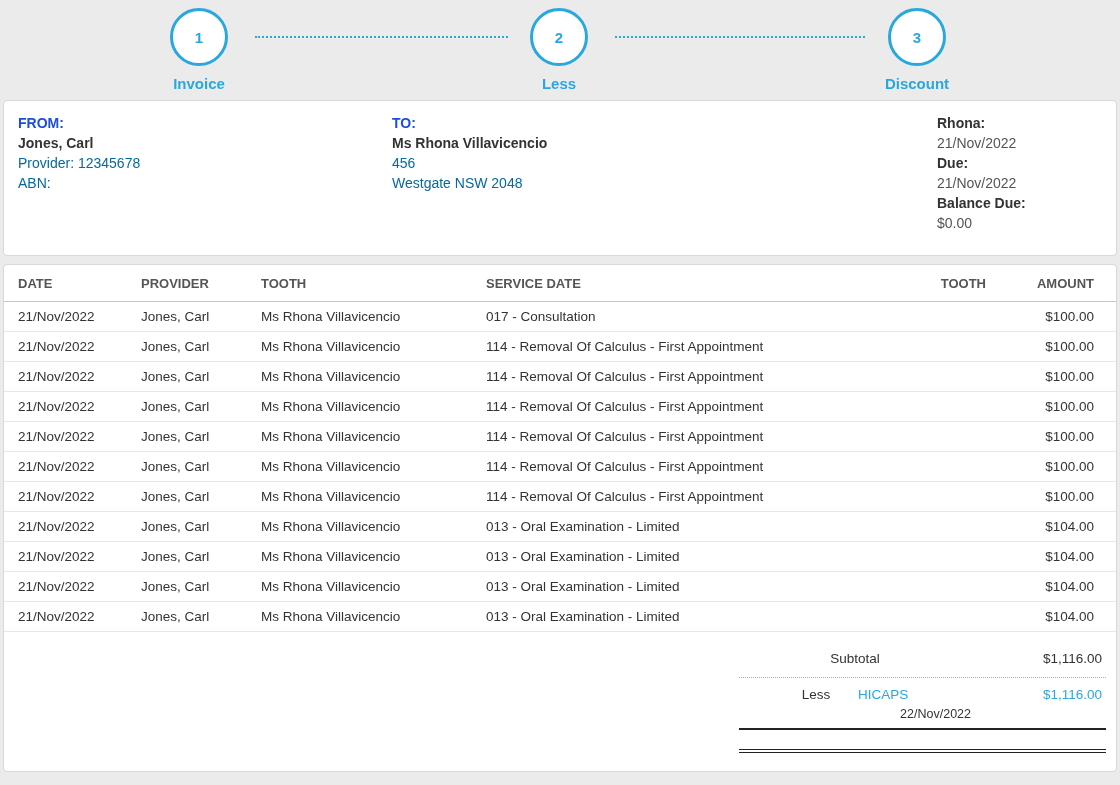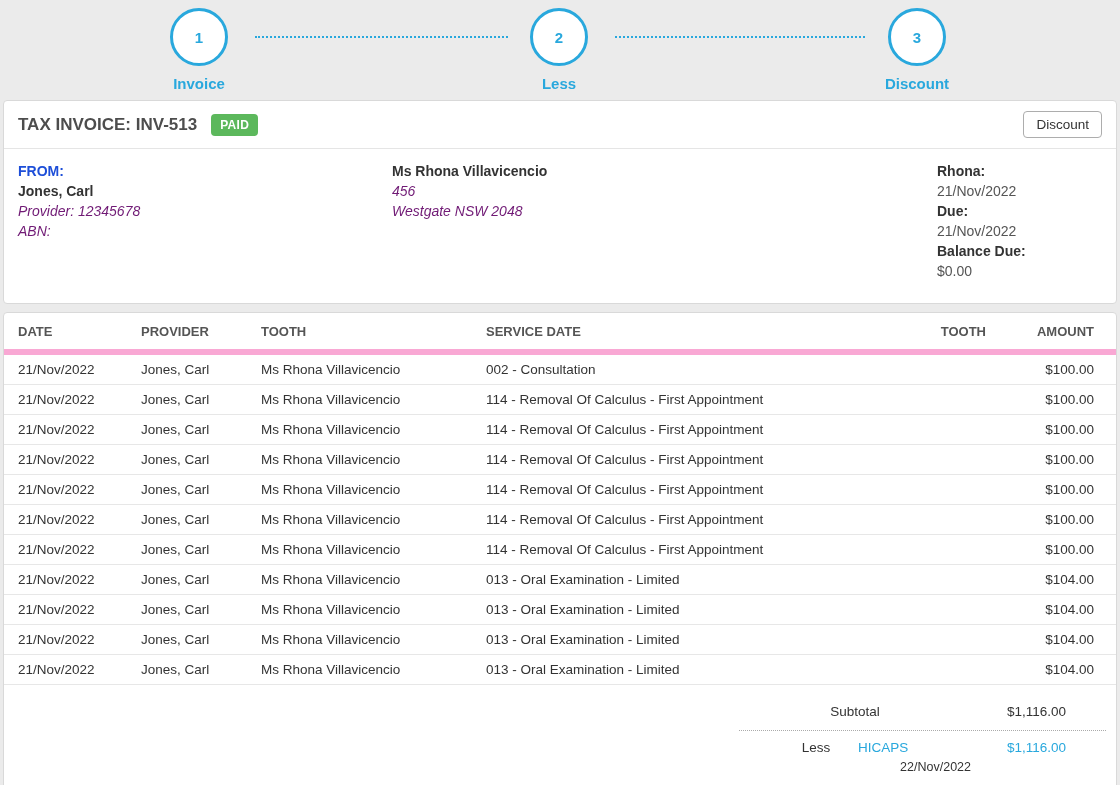--- a/index.html
+++ b/index.html
@@ -63,58 +63,58 @@
     padding: 5px 12px; cursor: pointer;
   }
 
   .inv-body { display: flex; padding: 12px 14px 22px; font-size: 14px; }
   .col-from { width: 374px; }
   .col-to { width: 545px; }
   .col-meta { flex: 1; }
   .inv-body div { line-height: 20px; }
   .lbl-muted { color: #1d4ed8; font-weight: bold; }
   .txt-strong { color: #333; font-weight: bold; }
-  .txt-gray { color: #701a75; font-style: italic; }
+  .txt-gray { color: #0369a1; }
   .meta-label { color: #333; font-weight: bold; }
   .meta-value { color: #555; }
 
   
   table { width: 100%; border-collapse: collapse; }
   col.c-date { width: 129px; }
   col.c-provider { width: 120px; }
   col.c-member { width: 225px; }
   col.c-service { width: auto; }
   col.c-tooth { width: 90px; }
   col.c-amount { width: 122px; }
   thead th {
     text-align: left; font-size: 13px; font-weight: bold; color: #555;
-    padding: 11px 8px 10px; border-bottom: 6px solid #f9a8d4;
+    padding: 11px 8px 10px; border-bottom: 1px solid #f9a8d4;
   }
   thead th:first-child { padding-left: 14px; }
   thead th.num, tbody td.num { text-align: right; }
   thead th:last-child, tbody td:last-child { padding-right: 22px; }
   tbody td {
     font-size: 13.5px; color: #333;
     padding: 7px 8px; border-bottom: 1px solid #e7e7e7;
   }
   tbody td:first-child { padding-left: 14px; }
 
   
   .totals {
     width: 367px; margin: 10px 10px 12px auto; font-size: 13.5px;
   }
   .t-row { display: flex; align-items: flex-start; }
   .t-label { flex: 1; text-align: center; }
-  .t-amount { width: 135px; text-align: center; padding-right: 4px; }
+  .t-amount { width: 135px; text-align: right; padding-right: 4px; }
   .row-subtotal { padding: 9px 0 11px; }
   .sep-dotted { border-top: 1px dotted #aaa; }
   .row-less { padding: 9px 0 3px; }
   .link-blue { color: #29a8dd; text-decoration: none; cursor: pointer; padding-left: 24px; }
   .amt-blue { color: #29a8dd; }
-  .t-subdate { text-align: right; font-size: 12.5px; color: #333; padding: 2px 0 14px; }
+  .t-subdate { text-align: right; font-size: 12.5px; color: #333; padding: 2px 0 7px; }
   .balance-block { border-top: 2px solid #222; border-bottom: 4px double #222; }
   .row-balance { padding: 9px 0 10px; font-size: 15.5px; font-weight: bold; color: #111; }
 </style>
 </head>
 <body>
 
 <div class="stepper">
   <div class="connector connector-1"></div>
   <div class="connector connector-2"></div>
 
@@ -134,36 +134,31 @@
 
   <div class="step step-3">
     <div class="step-circle">
       <span>3</span>
     </div>
     <div class="step-label">Discount</div>
   </div>
 </div>
 
 <div class="card">
-  <div class="card-head">
-    <span class="inv-title">TAX INVOICE: INV-513</span>
-    <span class="badge-paid">PAID</span>
-    <span class="head-spacer"></span>
-    <button class="btn-discount">Discount</button>
-  </div>
 
   <div class="inv-body">
     <div class="col-from">
       <div class="lbl-muted">FROM:</div>
       <div class="txt-strong">Jones, Carl</div>
       <div class="txt-gray">Provider: 12345678</div>
       <div class="txt-gray">ABN:</div>
     </div>
 
     <div class="col-to">
+      <div class="lbl-muted">TO:</div>
       <div class="txt-strong">Ms Rhona Villavicencio</div>
       <div class="txt-gray">456</div>
       <div class="txt-gray">Westgate NSW 2048</div>
     </div>
 
     <div class="col-meta">
       <div class="meta-label">Rhona:</div>
       <div class="meta-value">21/Nov/2022</div>
       <div class="meta-label">Due:</div>
       <div class="meta-value">21/Nov/2022</div>
@@ -192,21 +187,21 @@
         <th class="num">TOOTH</th>
         <th class="num">AMOUNT</th>
       </tr>
     </thead>
     <tbody>
 
         <tr>
           <td>21/Nov/2022</td>
           <td>Jones, Carl</td>
           <td>Ms Rhona Villavicencio</td>
-          <td>002 - Consultation</td>
+          <td>017 - Consultation</td>
           <td class="num"></td>
           <td class="num">$100.00</td>
         </tr>
 
         <tr>
           <td>21/Nov/2022</td>
           <td>Jones, Carl</td>
           <td>Ms Rhona Villavicencio</td>
           <td>114 - Removal Of Calculus - First Appointment</td>
           <td class="num"></td>

